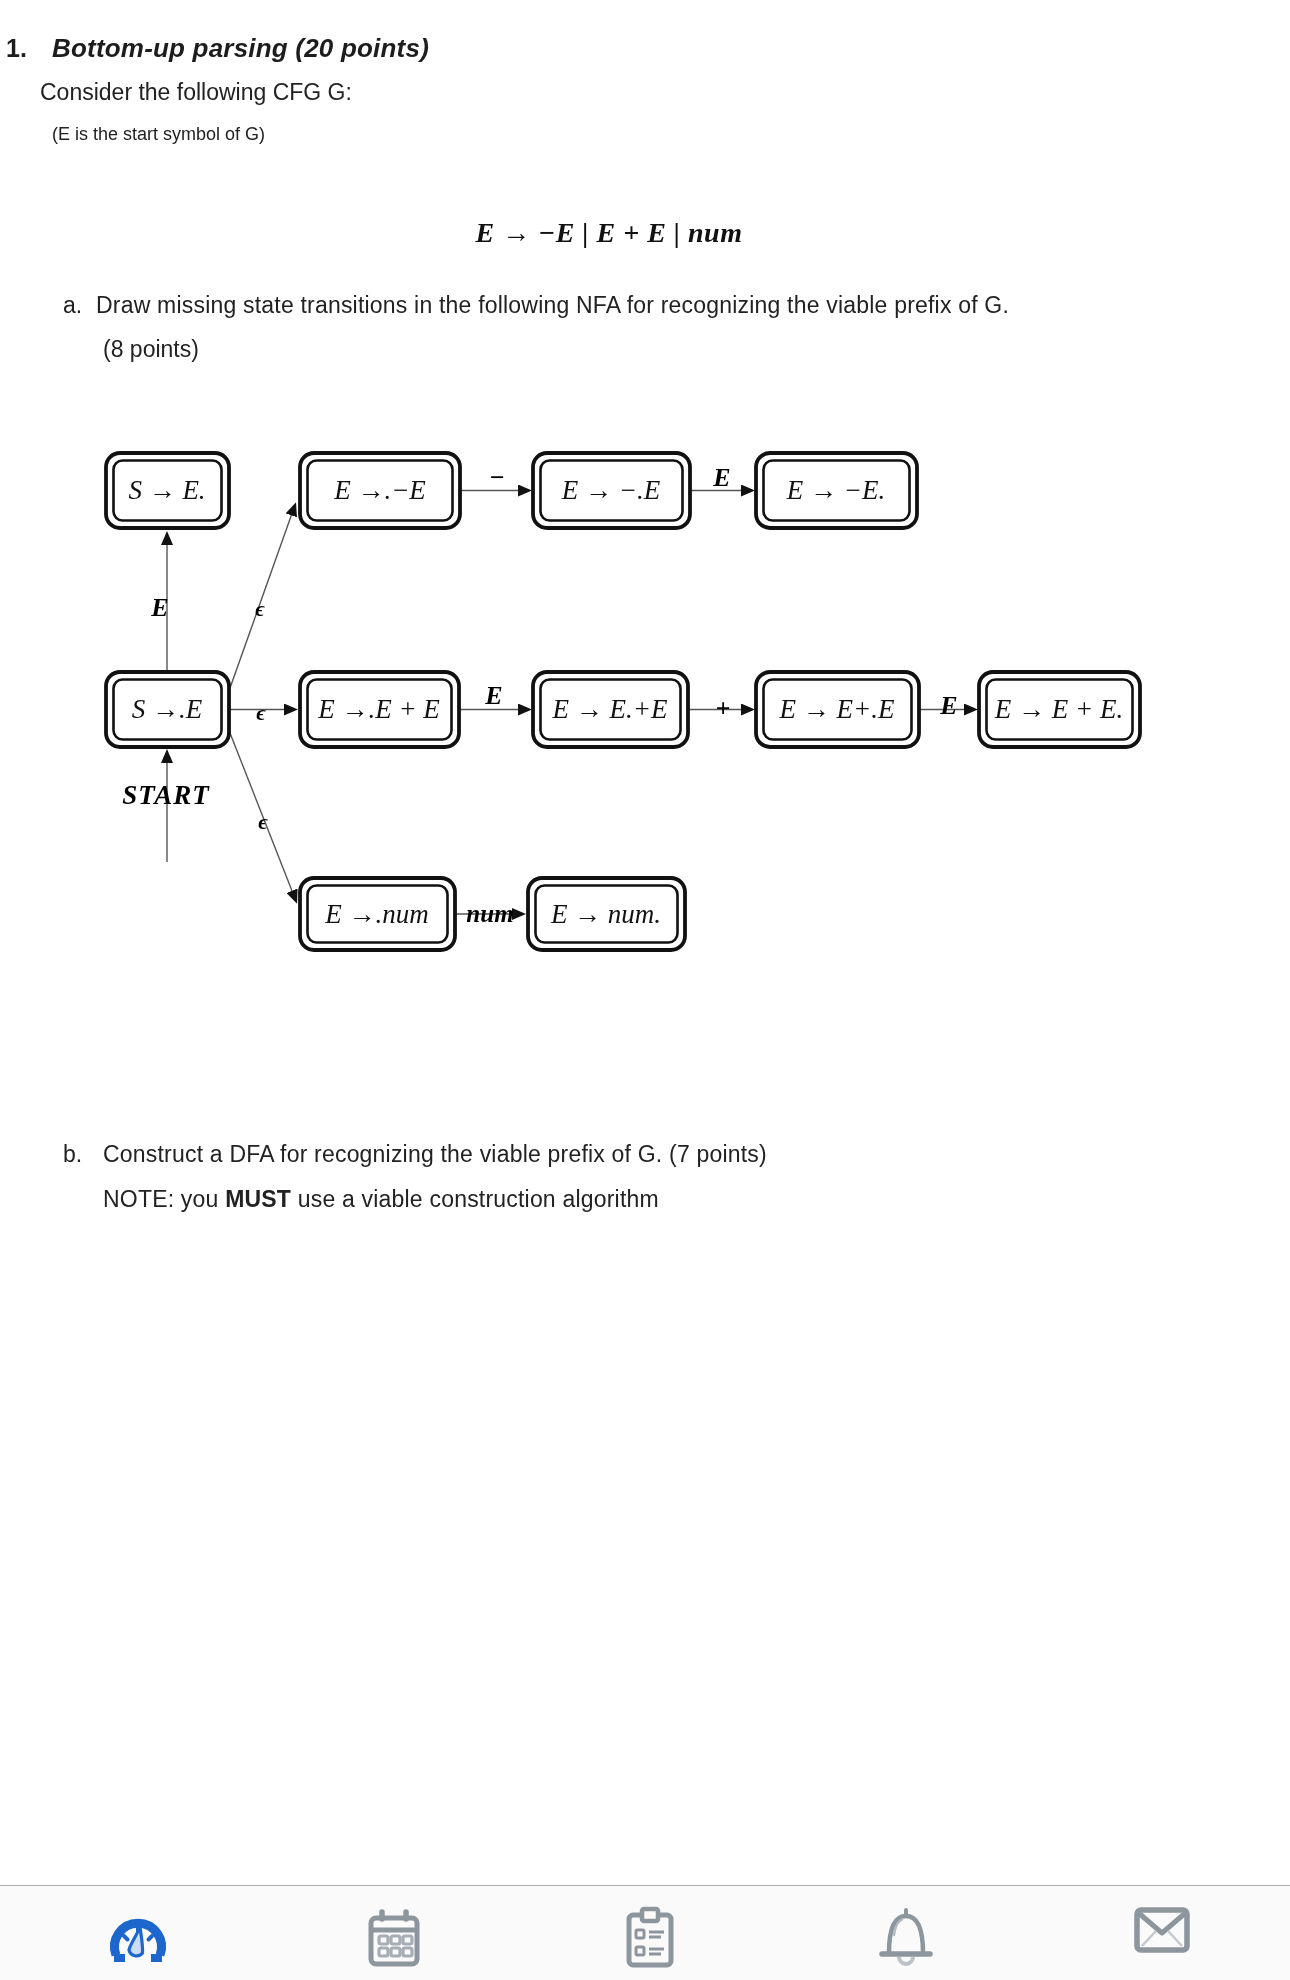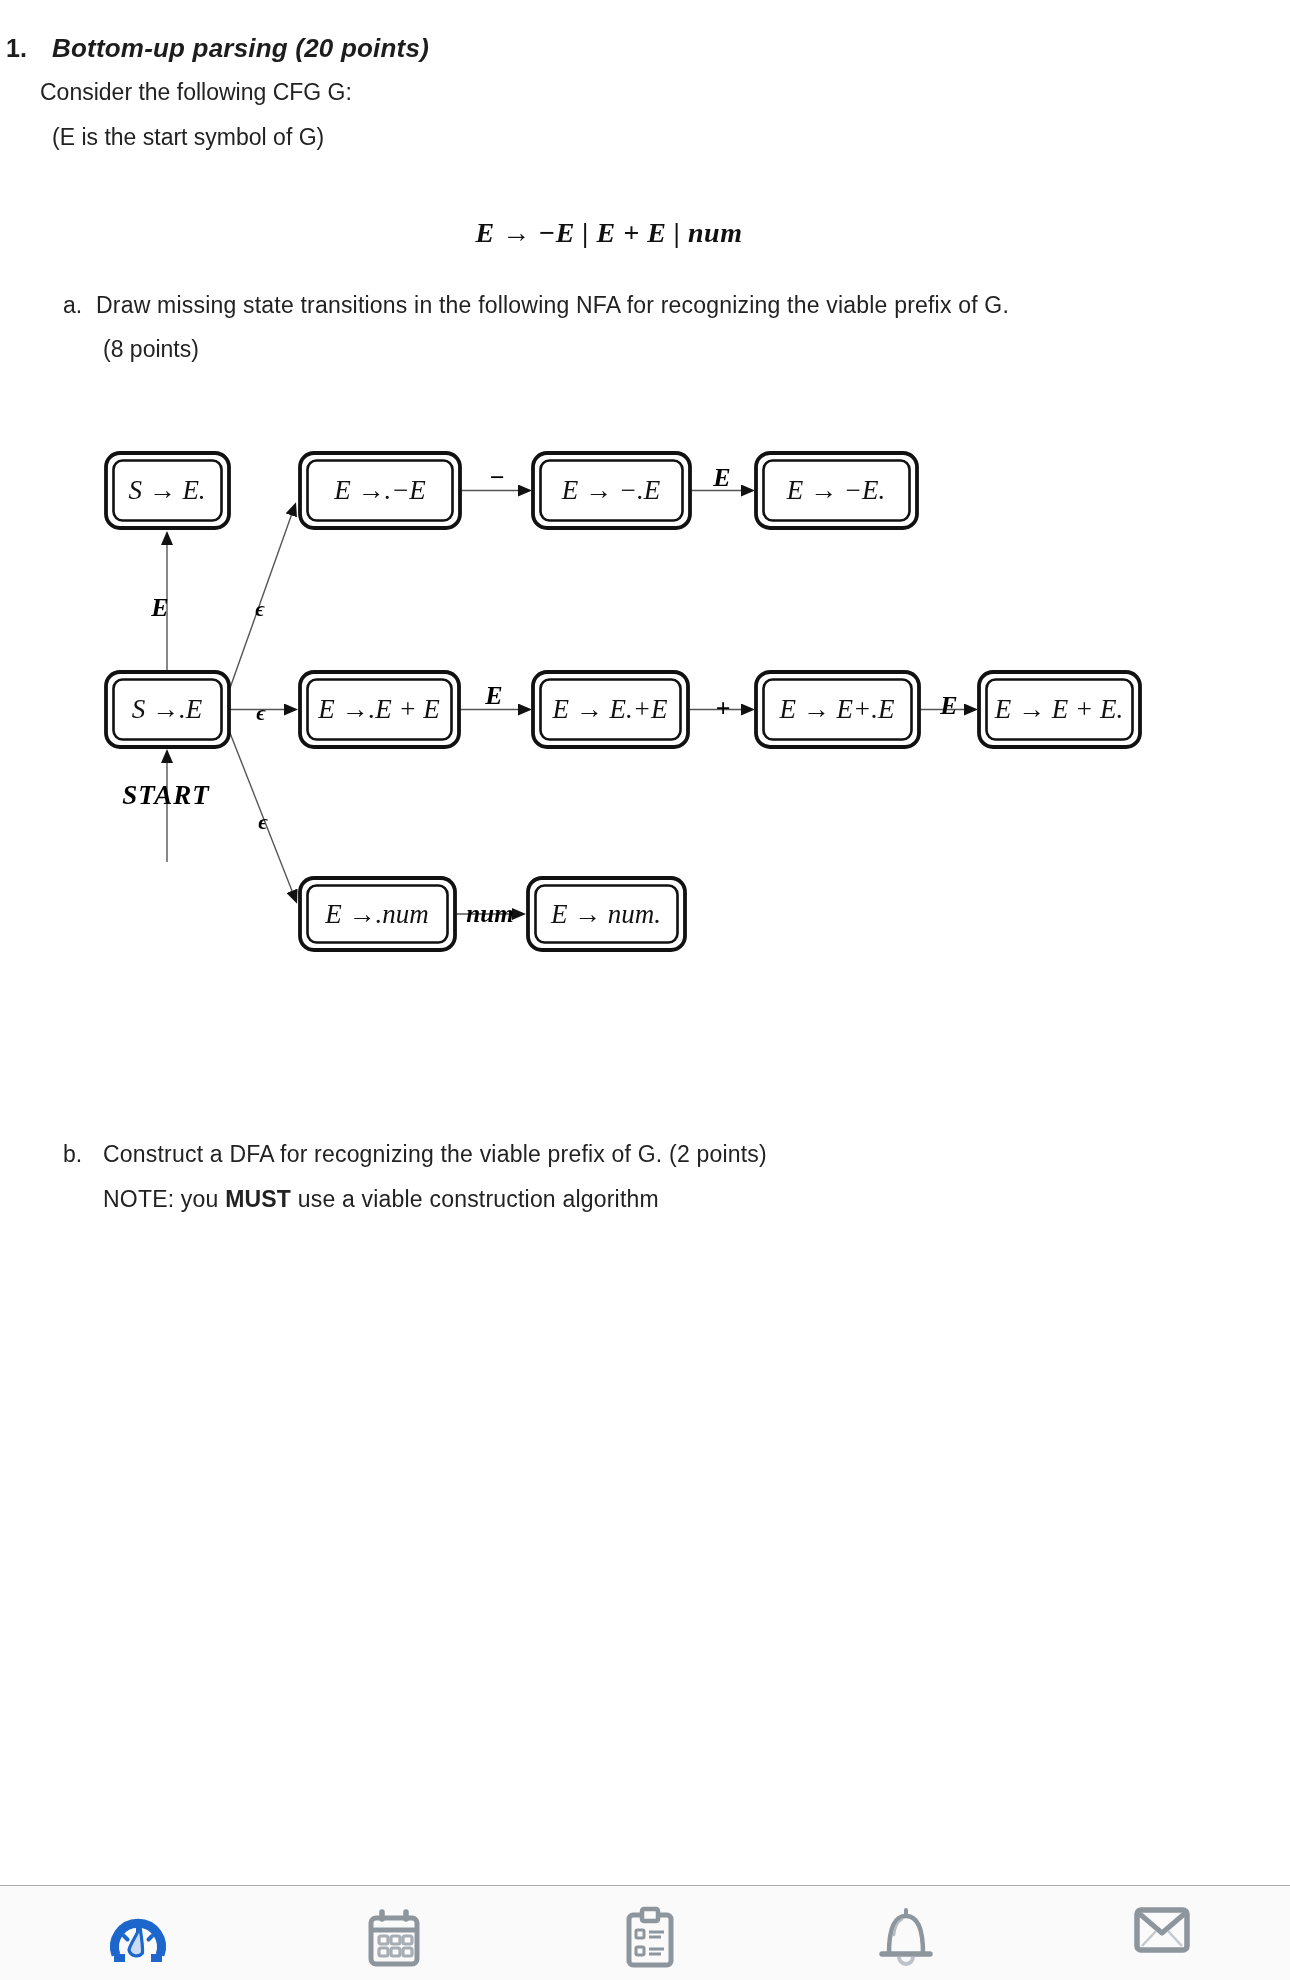--- a/index.html
+++ b/index.html
@@ -1,21 +1,21 @@
 <!DOCTYPE html>
 <html><head>
 <meta charset="utf-8">
 <style>
   html,body{margin:0;padding:0;background:#fff;}
   body{width:1290px;height:1980px;position:relative;font-family:"Liberation Sans",sans-serif;color:#222;overflow:hidden;}
   .abs{position:absolute;white-space:nowrap;}
   .q-number{left:6px;top:34px;font-size:25px;font-weight:bold;color:#1d1d1d;}
   .q-title{left:52px;top:33px;font-size:26px;font-weight:bold;color:#1d1d1d;letter-spacing:.2px;font-style:italic;}
   .intro1{left:40px;top:79px;font-size:23px;}
-  .intro2{left:52px;top:124px;font-size:23px;text-align:right;}
+  .intro2{left:52px;top:124px;font-size:18px;text-align:right;}
   .formula{left:0;top:201px;width:1218px;text-align:center;
            font-family:"Liberation Serif",serif;font-style:italic;font-weight:bold;
            font-size:28px;color:#111;letter-spacing:.5px;margin-top:16px;}
   .a-label{left:63px;top:292px;font-size:23px;}
   .a-text{left:96px;top:292px;font-size:23px;letter-spacing:.2px;}
   .a-points{left:103px;top:336px;font-size:23px;}
   .b-label{left:63px;top:1141px;font-size:23px;}
   .b-text{left:103px;top:1141px;font-size:23px;letter-spacing:.2px;}
   .b-note{left:103px;top:1186px;font-size:23px;letter-spacing:.2px;}
   .b-note b{font-weight:bold;}
@@ -129,21 +129,21 @@
     <text class="st" x="377" y="923">E →.num</text>
   </g>
   <g>
     <rect class="outer" x="528" y="878" width="157" height="72" rx="14"></rect>
     <rect class="inner" x="535.5" y="885.5" width="142" height="57" rx="9"></rect>
     <text class="st" x="606" y="923">E → num.</text>
   </g>
 </svg>
 
 <div class="abs b-label">b.</div>
-<div class="abs b-text">Construct a DFA for recognizing the viable prefix of G. (2 points)</div>
+<div class="abs b-text">Construct a DFA for recognizing the viable prefix of G. (7 points)</div>
 <div class="abs b-note"><span>NOTE: you </span><b>MUST</b><span> use a viable construction algorithm</span></div>
 
 <div class="toolbar">
   <div class="tool-cell">
     <svg width="64" height="60" viewBox="0 0 64 60">
       <path d="M10 49 A23.5 23.5 0 1 1 54 49" fill="none" stroke="#1d66cb" stroke-width="9"></path>
       <path d="M8 52 L19 52 M45 52 L56 52" stroke="#1d66cb" stroke-width="8" fill="none"></path>
       <path d="M32 22 L32 27 M18 30 L21.5 33.5 M46 30 L42.5 33.5" stroke="#1d66cb" stroke-width="4" stroke-linecap="round" fill="none"></path>
       <path d="M34 21 C30 31 24 38 23 44 A7.7 7.7 0 0 0 36.5 47 C37 40 35.5 31 34 21 Z" fill="#ccdcf4" stroke="#1d66cb" stroke-width="3.2"></path>
     </svg>

